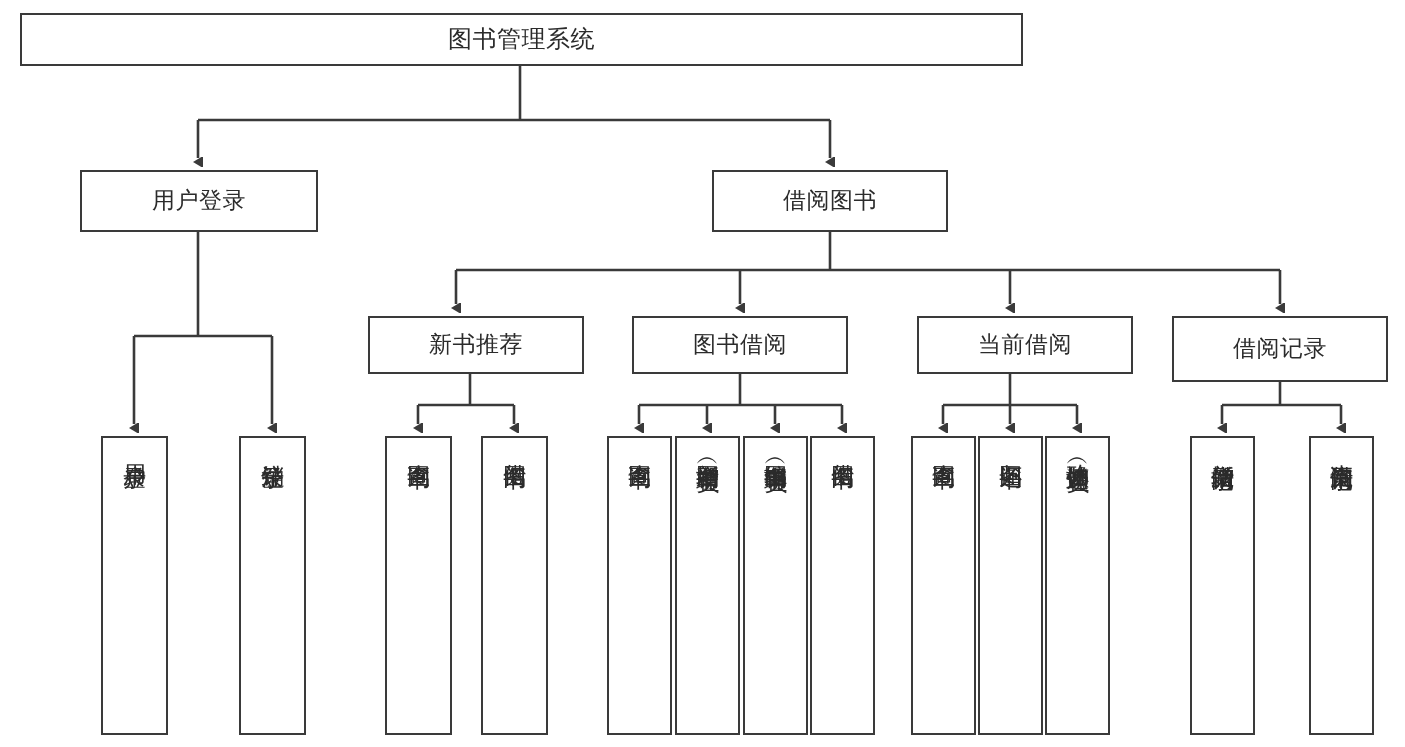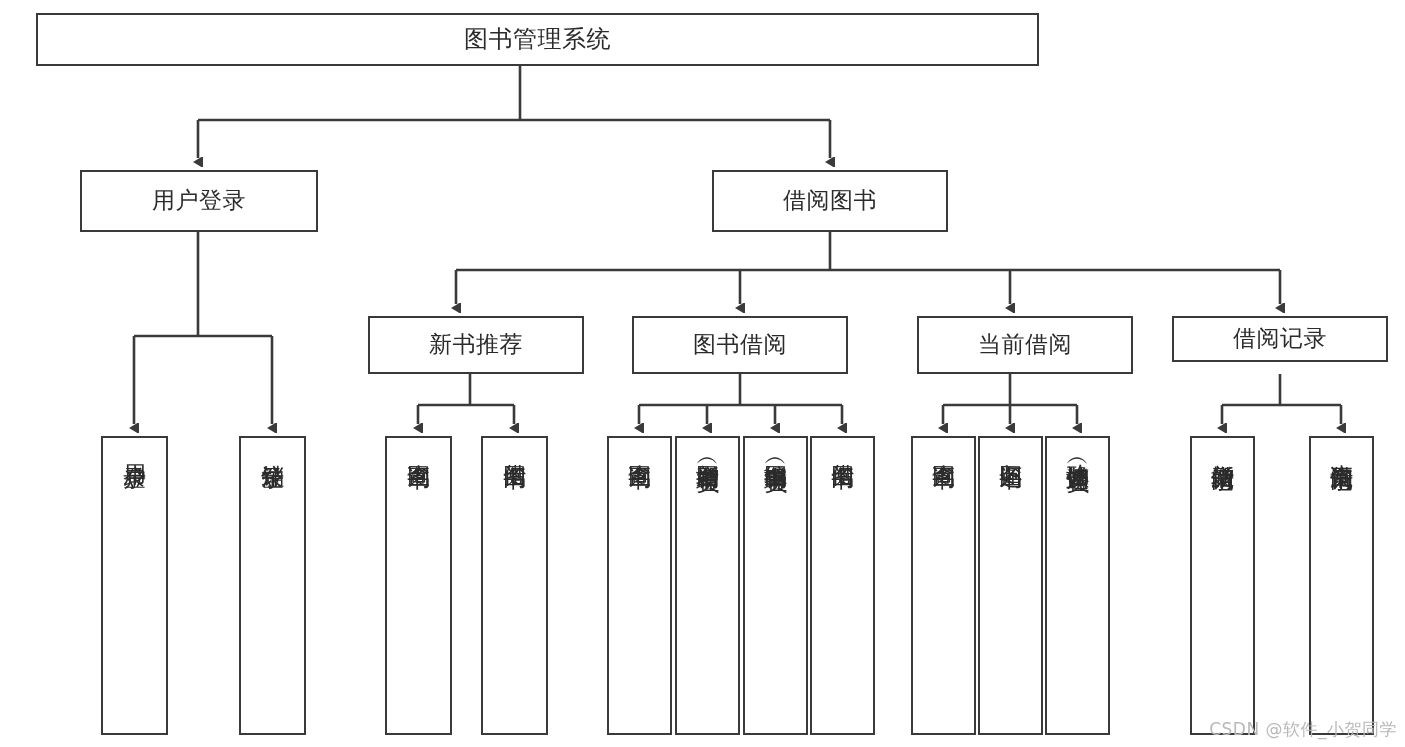--- a/index.html
+++ b/index.html
@@ -124,21 +124,21 @@
       <path d="M1077,405 L1077,424" marker-end="url(#arrow)"></path>
 
       <path d="M1280,374 L1280,405"></path>
       <path d="M1222,405 L1341,405"></path>
       <path d="M1222,405 L1222,424" marker-end="url(#arrow)"></path>
       <path d="M1341,405 L1341,424" marker-end="url(#arrow)"></path>
 
     </g>
   </svg>
 
-  <div class="node h root" style="left:20px; top:13px; width:1003px; height:53px;margin-left:16px;">
+  <div class="node h root" style="left:20px; top:13px; width:1003px; height:53px;">
     <span class="label">图书管理系统</span>
   </div>
 
   <div class="node h" style="left:80px; top:170px; width:238px; height:62px;">
     <span class="label">用户登录</span>
   </div>
 
   <div class="node h" style="left:712px; top:170px; width:236px; height:62px;">
     <span class="label">借阅图书</span>
   </div>
@@ -148,21 +148,21 @@
   </div>
 
   <div class="node h" style="left:632px; top:316px; width:216px; height:58px;">
     <span class="label">图书借阅</span>
   </div>
 
   <div class="node h" style="left:902px; top:316px; width:216px; height:58px;margin-left:15px;">
     <span class="label">当前借阅</span>
   </div>
 
-  <div class="node h" style="left:1172px; top:316px; width:216px; height:46px;">
+  <div class="node h" style="left:1172px; top:316px; width:216px; height:66px;">
     <span class="label">借阅记录</span>
   </div>
 
   <div class="node v" style="left:101px; top:436px; width:67px; height:299px;">
     <span class="label">用户登录</span>
   </div>
 
   <div class="node v" style="left:239px; top:436px; width:67px; height:299px;">
     <span class="label">注销登录</span>
   </div>
@@ -204,15 +204,14 @@
   </div>
 
   <div class="node v" style="left:1190px; top:436px; width:65px; height:299px;">
     <span class="label">新增借阅记录</span>
   </div>
 
   <div class="node v" style="left:1309px; top:436px; width:65px; height:299px;">
     <span class="label">查询借阅记录</span>
   </div>
 
-  <div class="watermark">CSDN @软件_小贺同学</div>
 
 </div>
 
 </body></html>

